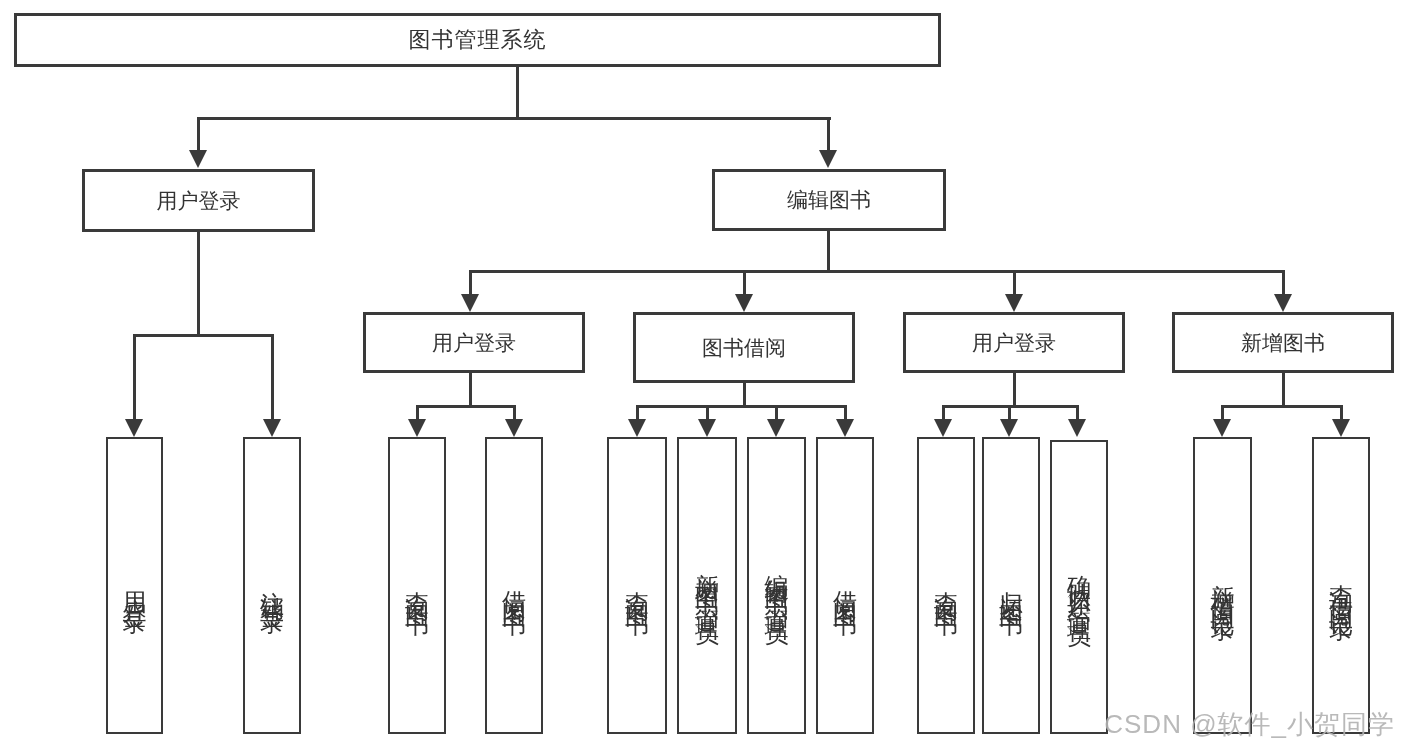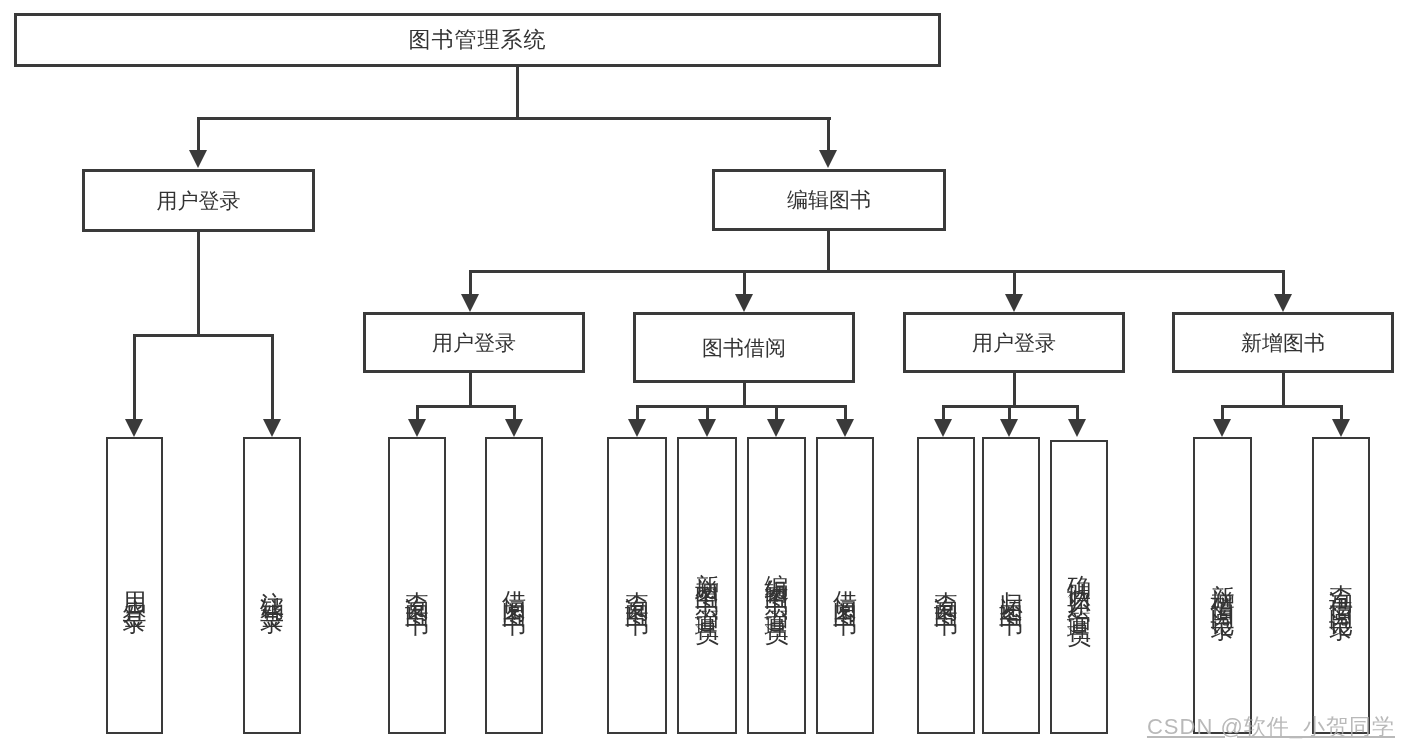--- a/index.html
+++ b/index.html
@@ -49,25 +49,24 @@
     position:absolute;width:0;height:0;
     border-left:9px solid transparent;
     border-right:9px solid transparent;
     border-top:18px solid var(--line);
     z-index:1;
   }
   .watermark{
     position:absolute;
     right:10px;bottom:5px;
     color:var(--wm);
-    font-size:22px;
+    font-size:26px;
     letter-spacing:1px;
     z-index:3;
     opacity:0.9;
-    text-decoration:underline;
   }
 </style>
 </head>
 <body>
 
 <div id="canvas">
 
   <div class="box root" style="left:14px;top:13px;width:927px;height:54px">
     <span>图书管理系统</span>
   </div>

